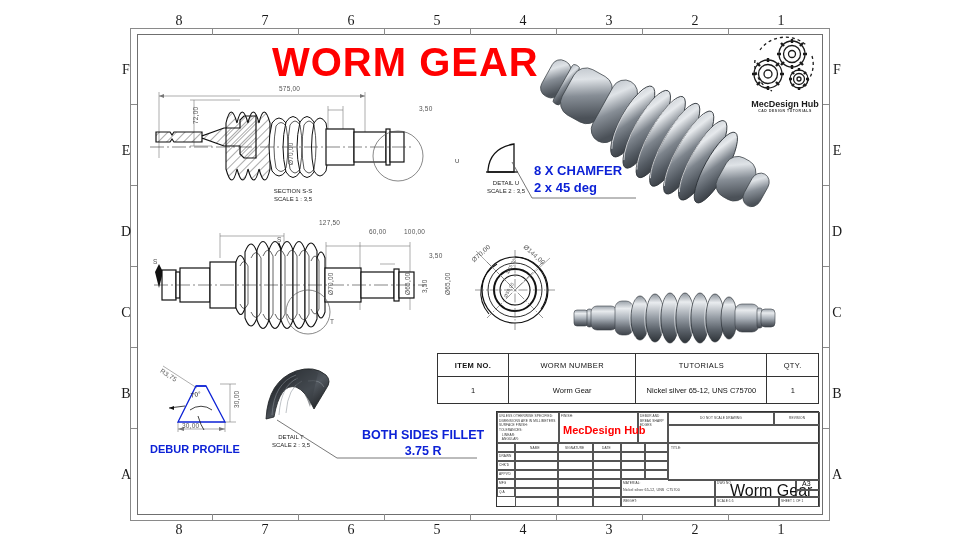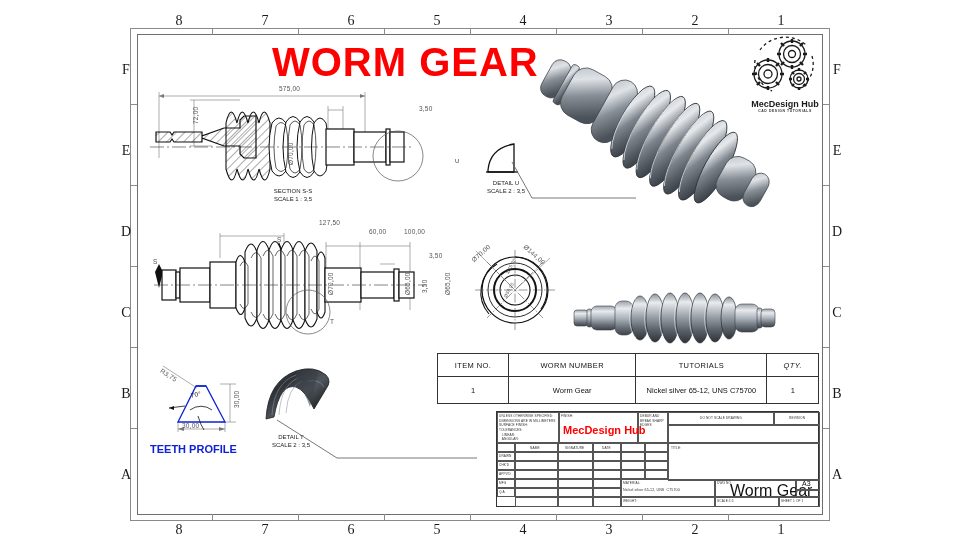--- a/index.html
+++ b/index.html
@@ -226,20 +226,24 @@
     <line x1="2" y1="32" x2="34" y2="32" stroke="#111" stroke-width="1.3"></line>
   </svg>
   <div class="note" style="left:471px;top:180px;width:70px;">
     <span>DETAIL U</span><br>
     <span>SCALE 2 : 3,5</span>
   </div>
 
   <svg class="abs" style="left:510px;top:160px;" width="130" height="45" viewBox="0 0 130 45">
     <polyline points="2,2 22,38 126,38" fill="none" stroke="#555" stroke-width="0.8"></polyline>
   </svg>
+  <div class="blue" style="left:534px;top:163px;font-size:13px;line-height:1.3;">
+    <span>8 X CHAMFER</span><br>
+    <span>2 x 45 deg</span>
+  </div>
 
   <svg class="abs" style="left:148px;top:228px;" width="300" height="115" viewBox="0 0 300 115">
 
     <g stroke="#777" stroke-width="0.6" fill="none">
       <line x1="72" y1="8" x2="136" y2="8"></line>
       <line x1="72" y1="5" x2="72" y2="30"></line>
       <line x1="136" y1="5" x2="136" y2="82"></line>
       <line x1="178" y1="18" x2="212" y2="18"></line>
       <line x1="212" y1="14" x2="212" y2="82"></line>
       <line x1="212" y1="18" x2="262" y2="18"></line>
@@ -347,21 +351,21 @@
 
     <path d="M40,50 A18,18 0 0 1 62,50" fill="none" stroke="#111" stroke-width="0.8"></path>
     <path d="M35,46 l-16,2" stroke="#111" stroke-width="0.8" fill="none"></path>
     <path d="M19,48 l5,-2 v4 z" fill="#111"></path>
     <path d="M48,56 q3,10 6,14" stroke="#111" stroke-width="0.8" fill="none"></path>
   </svg>
   <div class="dim" style="left:163px;top:367px;transform:rotate(33deg);transform-origin:0 0;">R3,75</div>
   <div class="dim dimv" style="left:233px;top:408px;transform:rotate(-90deg);">30,00</div>
   <div class="dim" style="left:182px;top:422px;">30,00</div>
   <div class="dim" style="left:190px;top:392px;color:#111;transform:rotate(-12deg);transform-origin:0 0;">70°</div>
-  <div class="blue" style="left:150px;top:443px;font-size:11px;">TEETH PROFILE</div>
+  <div class="blue" style="left:150px;top:443px;font-size:11px;">DEBUR PROFILE</div>
 
   <svg class="abs" style="left:262px;top:365px;" width="82" height="62" viewBox="0 0 82 62">
     <defs>
       <linearGradient id="tooth" x1="0" y1="0" x2="1" y2="1">
         <stop offset="0%" stop-color="#6d737a"></stop>
         <stop offset="28%" stop-color="#2c3035"></stop>
         <stop offset="55%" stop-color="#51575e"></stop>
         <stop offset="80%" stop-color="#232629"></stop>
         <stop offset="100%" stop-color="#4a5057"></stop>
       </linearGradient>
@@ -376,20 +380,24 @@
     <path d="M34,6 Q46,2 56,8 L48,42 Q42,24 34,20 Z" fill="#3b4046" opacity="0.55"></path>
   </svg>
   <div class="note" style="left:259px;top:434px;width:64px;">
     <span>DETAIL T</span><br>
     <span>SCALE 2 : 3,5</span>
   </div>
 
   <svg class="abs" style="left:275px;top:418px;" width="205" height="44" viewBox="0 0 205 44">
     <polyline points="2,2 62,40 202,40" fill="none" stroke="#555" stroke-width="0.8"></polyline>
   </svg>
+  <div class="blue" style="left:362px;top:427px;font-size:12.5px;line-height:1.3;">
+    <span>BOTH SIDES FILLET</span><br>
+    <span style="display:block;text-align:center;">3.75 R</span>
+  </div>
 
   <svg class="abs" style="left:525px;top:40px;" width="260" height="190" viewBox="0 0 260 190">
     <defs>
       <linearGradient id="shaftA" x1="0" y1="0" x2="0.5" y2="1">
         <stop offset="0%" stop-color="#b9bfc6"></stop>
         <stop offset="30%" stop-color="#dfe3e7"></stop>
         <stop offset="60%" stop-color="#878e96"></stop>
         <stop offset="100%" stop-color="#4b5158"></stop>
       </linearGradient>
       <linearGradient id="threadA" x1="0.1" y1="0" x2="0.7" y2="1">
@@ -469,24 +477,24 @@
       <path d="M139,14 a9,23 0 0 0 0,44"></path>
     </g>
     <rect x="163" y="22" width="24" height="28" rx="7" fill="url(#shaftB)" stroke="#3a4046" stroke-width="0.6"></rect>
     <rect x="185" y="26" width="5" height="20" rx="2" fill="url(#shaftB)" stroke="#3a4046" stroke-width="0.6"></rect>
     <rect x="189" y="27" width="14" height="18" rx="4" fill="url(#shaftB)" stroke="#3a4046" stroke-width="0.6"></rect>
   </svg>
 
   <table class="bom">
     <thead>
       <tr>
-        <th style="width:70px;">ITEM NO.</th>
+        <th style="width:70px;font-weight:bold;">ITEM NO.</th>
         <th style="width:130px;">WORM NUMBER</th>
         <th style="width:133px;">TUTORIALS</th>
-        <th style="width:49px;font-style:italic;">QTY.</th>
+        <th style="width:49px;">QTY.</th>
       </tr>
     </thead>
     <tbody>
       <tr>
         <td>1</td>
         <td>Worm Gear</td>
         <td>Nickel silver 65-12, UNS  C75700</td>
         <td>1</td>
       </tr>
     </tbody>

